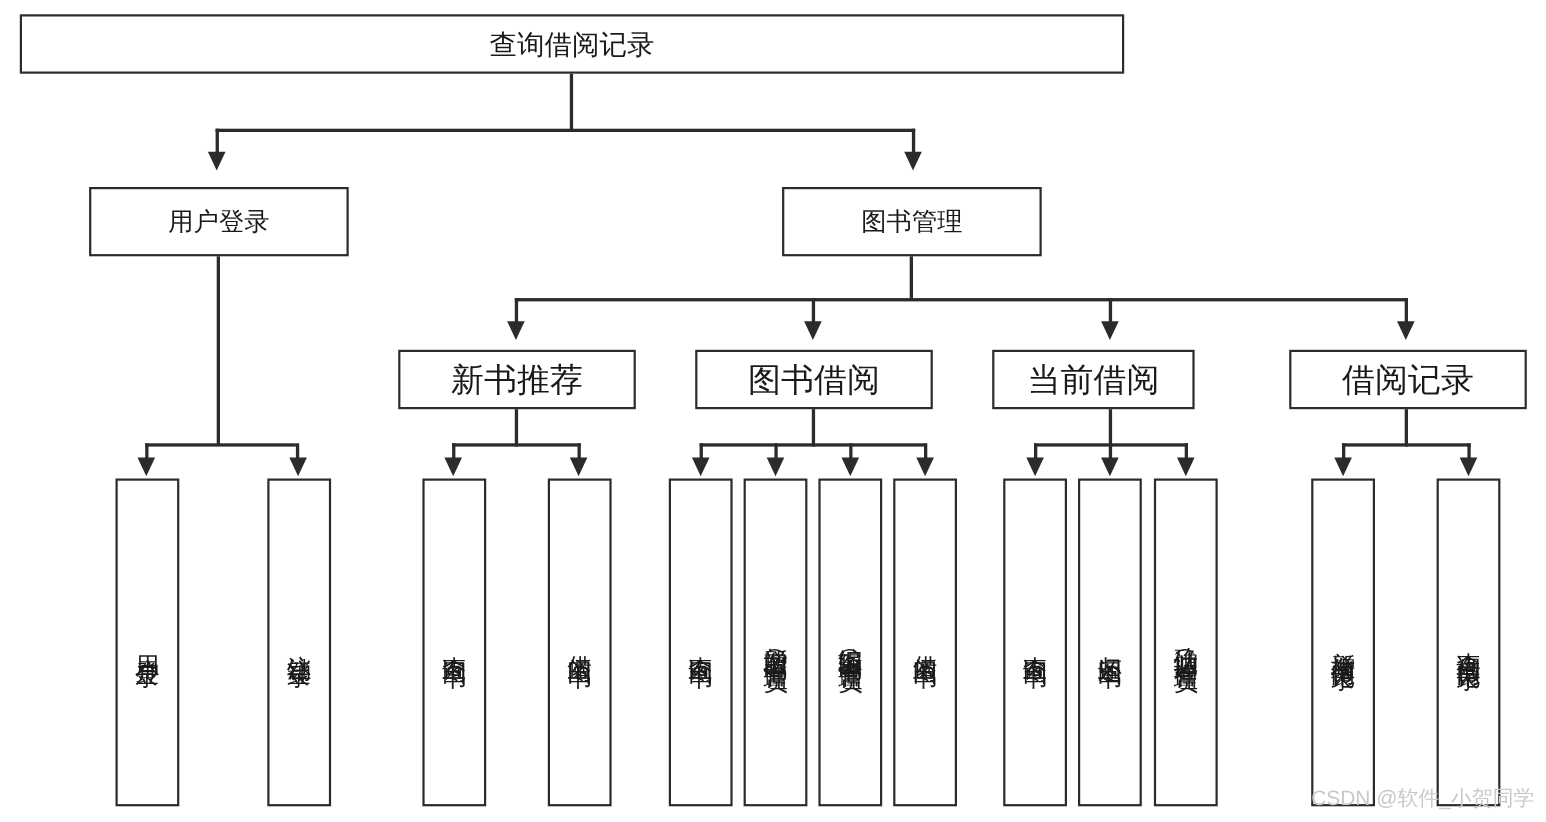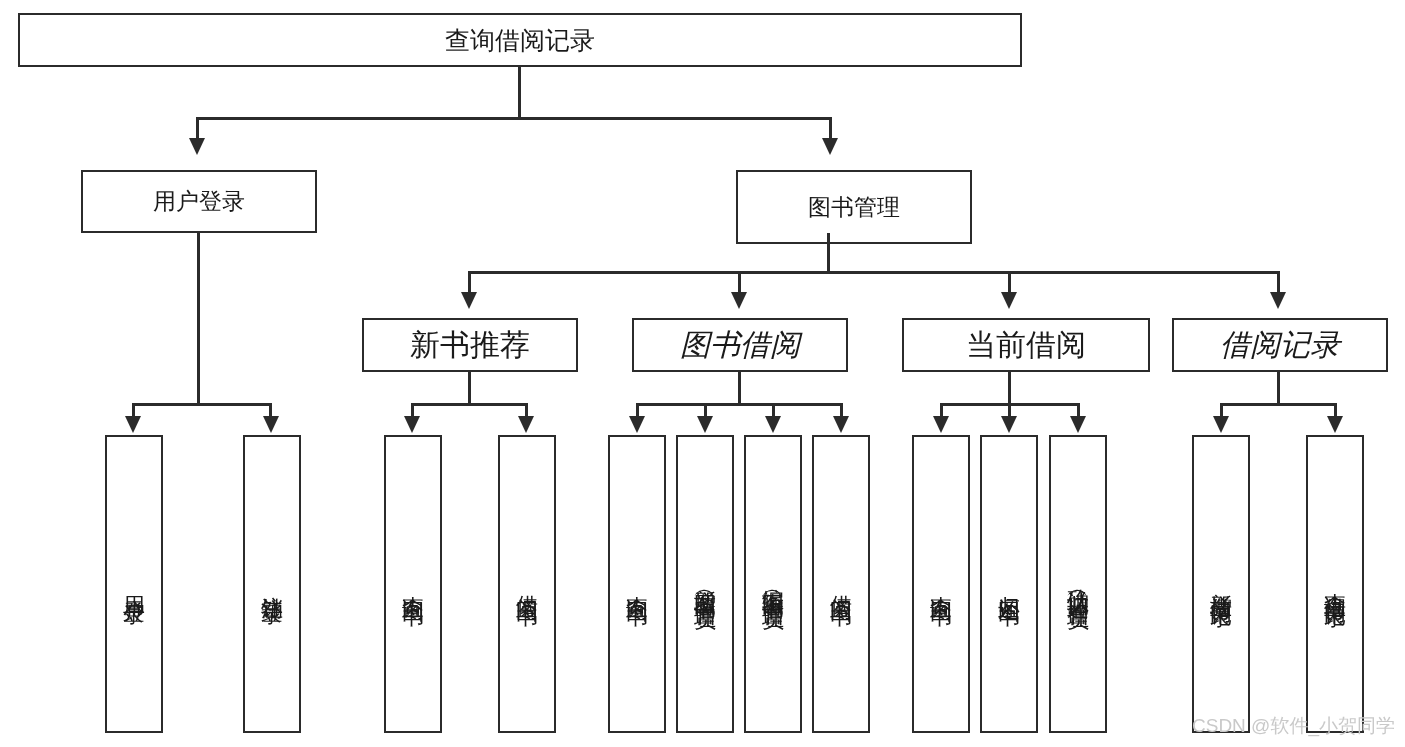--- a/index.html
+++ b/index.html
@@ -87,21 +87,21 @@
   <div class="hline" style="left:196px; top:117px; width:636px; height:3px;"></div>
 
   <div class="vline" style="left:196px; top:117px; width:3px; height:24px;"></div>
   <div class="arrow" style="left:189px; top:138px;"></div>
   <div class="vline" style="left:829px; top:117px; width:3px; height:24px;"></div>
   <div class="arrow" style="left:822px; top:138px;"></div>
 
   <div class="node level2" style="left:81px; top:170px; width:236px; height:63px;">
     <span>用户登录</span>
   </div>
-  <div class="node level2" style="left:736px; top:170px; width:236px; height:74px;">
+  <div class="node level2" style="left:711px; top:170px; width:236px; height:63px;">
     <span>图书管理</span>
   </div>
 
   <div class="vline" style="left:197px; top:233px; width:3px; height:172px;"></div>
   <div class="hline" style="left:132px; top:403px; width:137px; height:3px;"></div>
   <div class="vline" style="left:132px; top:403px; width:3px; height:15px;"></div>
   <div class="arrow" style="left:125px; top:416px;"></div>
   <div class="vline" style="left:269px; top:403px; width:3px; height:15px;"></div>
   <div class="arrow" style="left:263px; top:416px;"></div>
 
@@ -113,27 +113,27 @@
   <div class="vline" style="left:738px; top:271px; width:3px; height:24px;"></div>
   <div class="arrow" style="left:731px; top:292px;"></div>
   <div class="vline" style="left:1008px; top:271px; width:3px; height:24px;"></div>
   <div class="arrow" style="left:1001px; top:292px;"></div>
   <div class="vline" style="left:1277px; top:271px; width:3px; height:24px;"></div>
   <div class="arrow" style="left:1270px; top:292px;"></div>
 
   <div class="node level3" style="left:362px; top:318px; width:216px; height:54px;">
     <span>新书推荐</span>
   </div>
-  <div class="node level3" style="left:632px; top:318px; width:216px; height:54px;font-style:italic;">
+  <div class="node level3" style="left:632px; top:318px; width:216px; height:54px;">
     <span>图书借阅</span>
   </div>
-  <div class="node level3" style="left:902px; top:318px; width:248px; height:54px;">
+  <div class="node level3" style="left:902px; top:318px; width:184px; height:54px;">
     <span>当前借阅</span>
   </div>
-  <div class="node level3" style="left:1172px; top:318px; width:216px; height:54px;font-style:italic;">
+  <div class="node level3" style="left:1172px; top:318px; width:216px; height:54px;">
     <span>借阅记录</span>
   </div>
 
   <div class="vline" style="left:468px; top:372px; width:3px; height:34px;"></div>
   <div class="hline" style="left:411px; top:403px; width:117px; height:3px;"></div>
   <div class="vline" style="left:411px; top:403px; width:3px; height:15px;"></div>
   <div class="arrow" style="left:404px; top:416px;"></div>
   <div class="vline" style="left:525px; top:403px; width:3px; height:15px;"></div>
   <div class="arrow" style="left:518px; top:416px;"></div>
 

